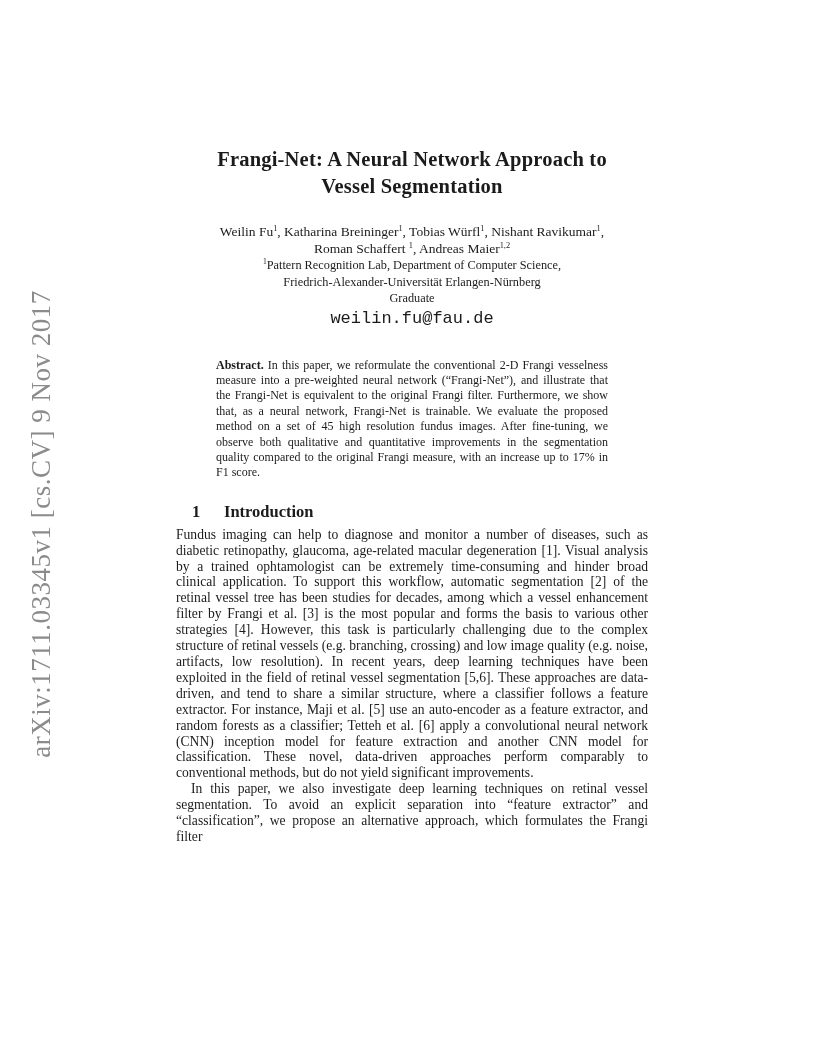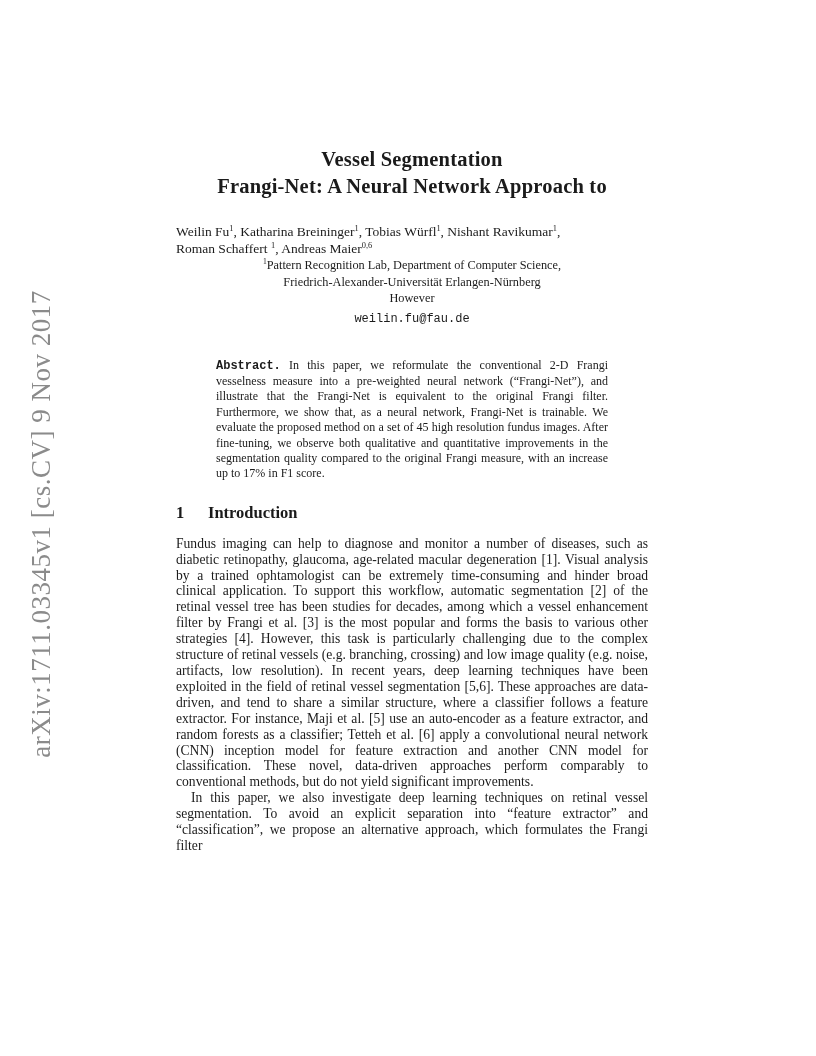--- a/index.html
+++ b/index.html
@@ -37,90 +37,92 @@
   .paper-title {
     margin-top: 146px;
     text-align: center;
     font-size: 20.5px;
     font-weight: bold;
     line-height: 27px;
     letter-spacing: 0.2px;
   }
   .authors {
     margin-top: 23px;
+    text-align: center;
     font-size: 13.5px;
     line-height: 17px;
   }
   .affiliations {
     text-align: center;
     font-size: 12.3px;
     line-height: 16.5px;
   }
   .email {
     margin-top: 3px;
     text-align: center;
     font-family: "Liberation Mono", "DejaVu Sans Mono", monospace;
-    font-size: 12px;
+    font-size: 17px;
     line-height: 18px;
   }
   sup {
     font-size: 62%;
     line-height: 0;
     vertical-align: super;
   }
   .abstract {
     margin: 30px 40px 0 40px;
     font-size: 12px;
     line-height: 15.4px;
     text-align: justify;
   }
-  .abstract .abs-label { font-weight: bold; font-family: Liberation Mono, monospace; }
+  .abstract .abs-label { font-weight: bold; }
   .section-heading {
     margin-top: 20px;
     font-size: 16.5px;
     font-weight: bold;
     line-height: 22px;
+    margin-left: 16px;
   }
   .section-heading .sec-num {
     display: inline-block;
     width: 32px;
   }
   .body-para {
     margin: 0;
     font-size: 13.6px;
     line-height: 15.9px;
     text-align: justify;
   }
-  .body-para.first { margin-top: 12px; }
+  .body-para.first { margin-top: 4px; }
   .body-para.indent { text-indent: 15px; }
   .body-para.justify-last { text-align-last: justify; }
 </style>
 </head>
 <body>
 
 <div class="page">
 
   <div class="arxiv-watermark">arXiv:1711.03345v1 [cs.CV] 9 Nov 2017</div>
 
   <div class="content">
 
     <div class="paper-title">
+      <div>Frangi-Net: A Neural Network Approach to</div>
       <div>Vessel Segmentation</div>
-      <div>Frangi-Net: A Neural Network Approach to</div>
     </div>
 
     <div class="authors">
       <div>Weilin Fu<sup>1</sup>, Katharina Breininger<sup>1</sup>, Tobias Würfl<sup>1</sup>, Nishant Ravikumar<sup>1</sup>,</div>
-      <div>Roman Schaffert <sup>1</sup>, Andreas Maier<sup>0,6</sup></div>
+      <div>Roman Schaffert <sup>1</sup>, Andreas Maier<sup>1,2</sup></div>
     </div>
 
     <div class="affiliations">
       <div><sup>1</sup>Pattern Recognition Lab, Department of Computer Science,</div>
       <div>Friedrich-Alexander-Universität Erlangen-Nürnberg</div>
-      <div>However</div>
+      <div>Graduate</div>
     </div>
 
     <div class="email">weilin.fu@fau.de</div>
 
     <div class="abstract"><span class="abs-label">Abstract.</span> <span>In this paper, we reformulate the conventional 2-D Frangi vesselness measure into a pre-weighted neural network (“Frangi-Net”), and illustrate that the Frangi-Net is equivalent to the original Frangi filter. Furthermore, we show that, as a neural network, Frangi-Net is trainable. We evaluate the proposed method on a set of 45 high resolution fundus images. After fine-tuning, we observe both qualitative and quantitative improvements in the segmentation quality compared to the original Frangi measure, with an increase up to 17% in F1 score.</span></div>
 
     <div class="section-heading"><span class="sec-num">1</span><span>Introduction</span></div>
 
     <p class="body-para first">Fundus imaging can help to diagnose and monitor a number of diseases, such as diabetic retinopathy, glaucoma, age-related macular degeneration [1]. Visual analysis by a trained ophtamologist can be extremely time-consuming and hinder broad clinical application. To support this workflow, automatic segmentation [2] of the retinal vessel tree has been studies for decades, among which a vessel enhancement filter by Frangi et al. [3] is the most popular and forms the basis to various other strategies [4]. However, this task is particularly challenging due to the complex structure of retinal vessels (e.g. branching, crossing) and low image quality (e.g. noise, artifacts, low resolution). In recent years, deep learning techniques have been exploited in the field of retinal vessel segmentation [5,6]. These approaches are data-driven, and tend to share a similar structure, where a classifier follows a feature extractor. For instance, Maji et al. [5] use an auto-encoder as a feature extractor, and random forests as a classifier; Tetteh et al. [6] apply a convolutional neural network (CNN) inception model for feature extraction and another CNN model for classification. These novel, data-driven approaches perform comparably to conventional methods, but do not yield significant improvements.</p>
 

